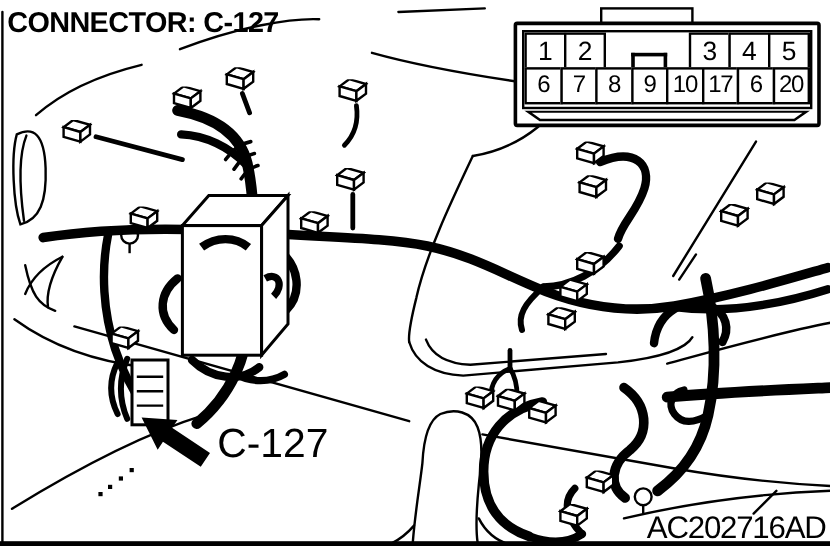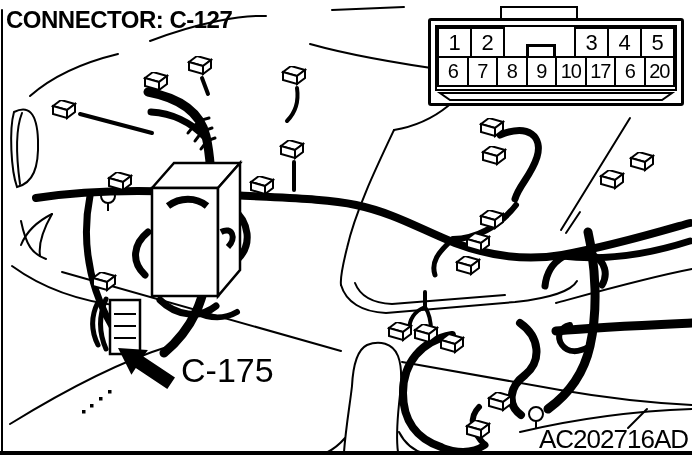--- a/index.html
+++ b/index.html
@@ -201,17 +201,17 @@
           <div class="pin-cell">6</div>
           <div class="pin-cell">20</div>
         </div>
       </div>
       <svg class="bevel" width="244" height="10" viewBox="0 0 244 10">
         <path d="M6,1 H238 L228,8 H16 Z" fill="#fff" stroke="#000" stroke-width="2"></path>
       </svg>
     </div>
   </div>
 
-  <div class="callout-label">C-175</div>
+  <div class="callout-label">C-127</div>
 
   <div class="fig-code">AC202716AD</div>
 
 </div>
 
 </body></html>

